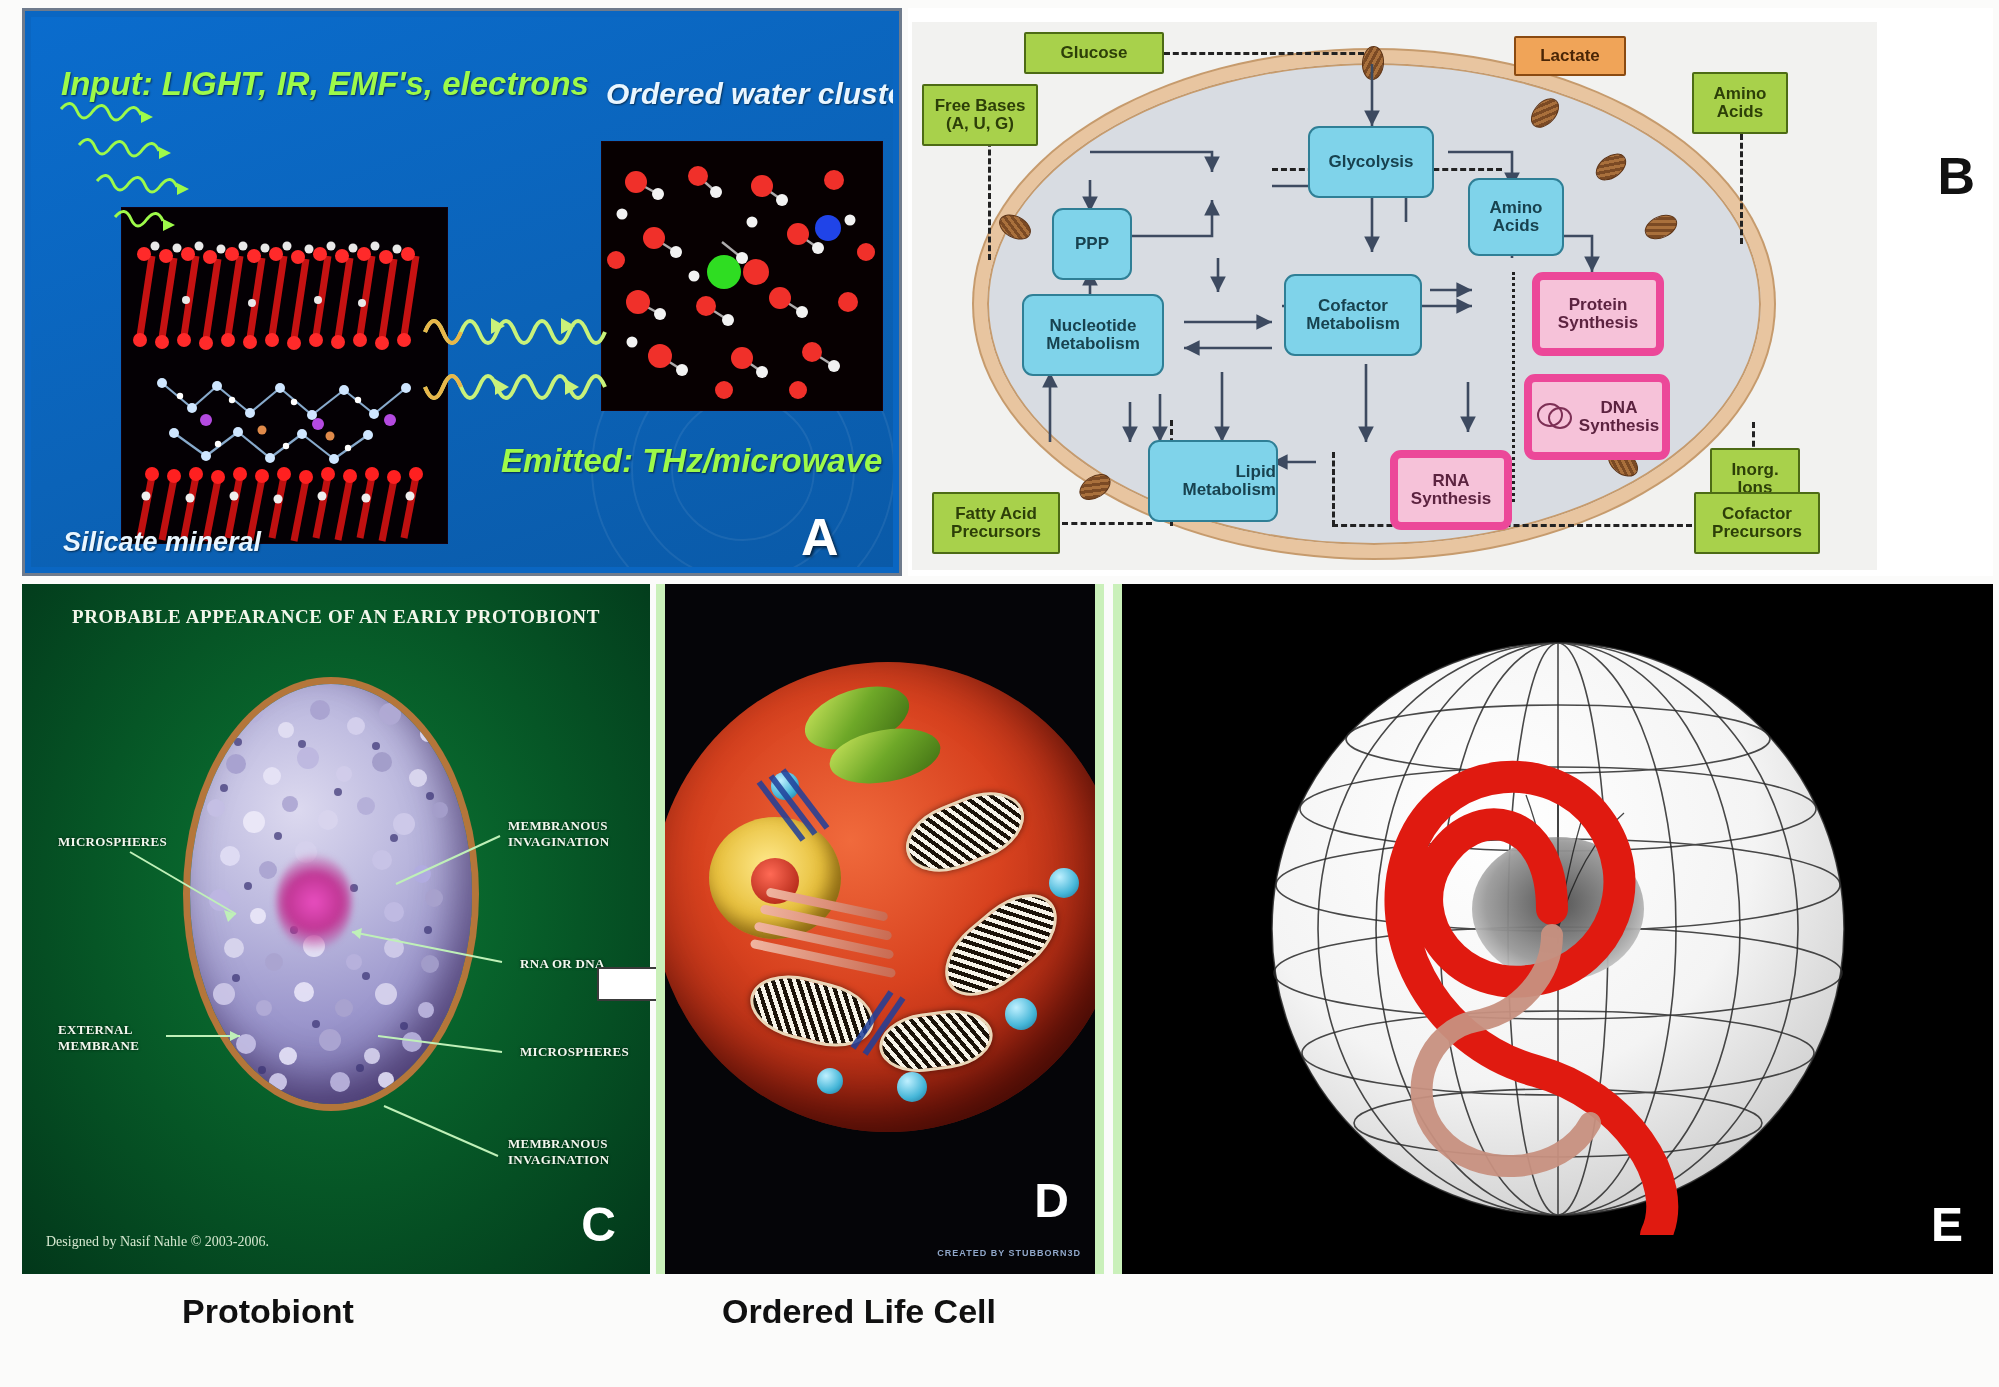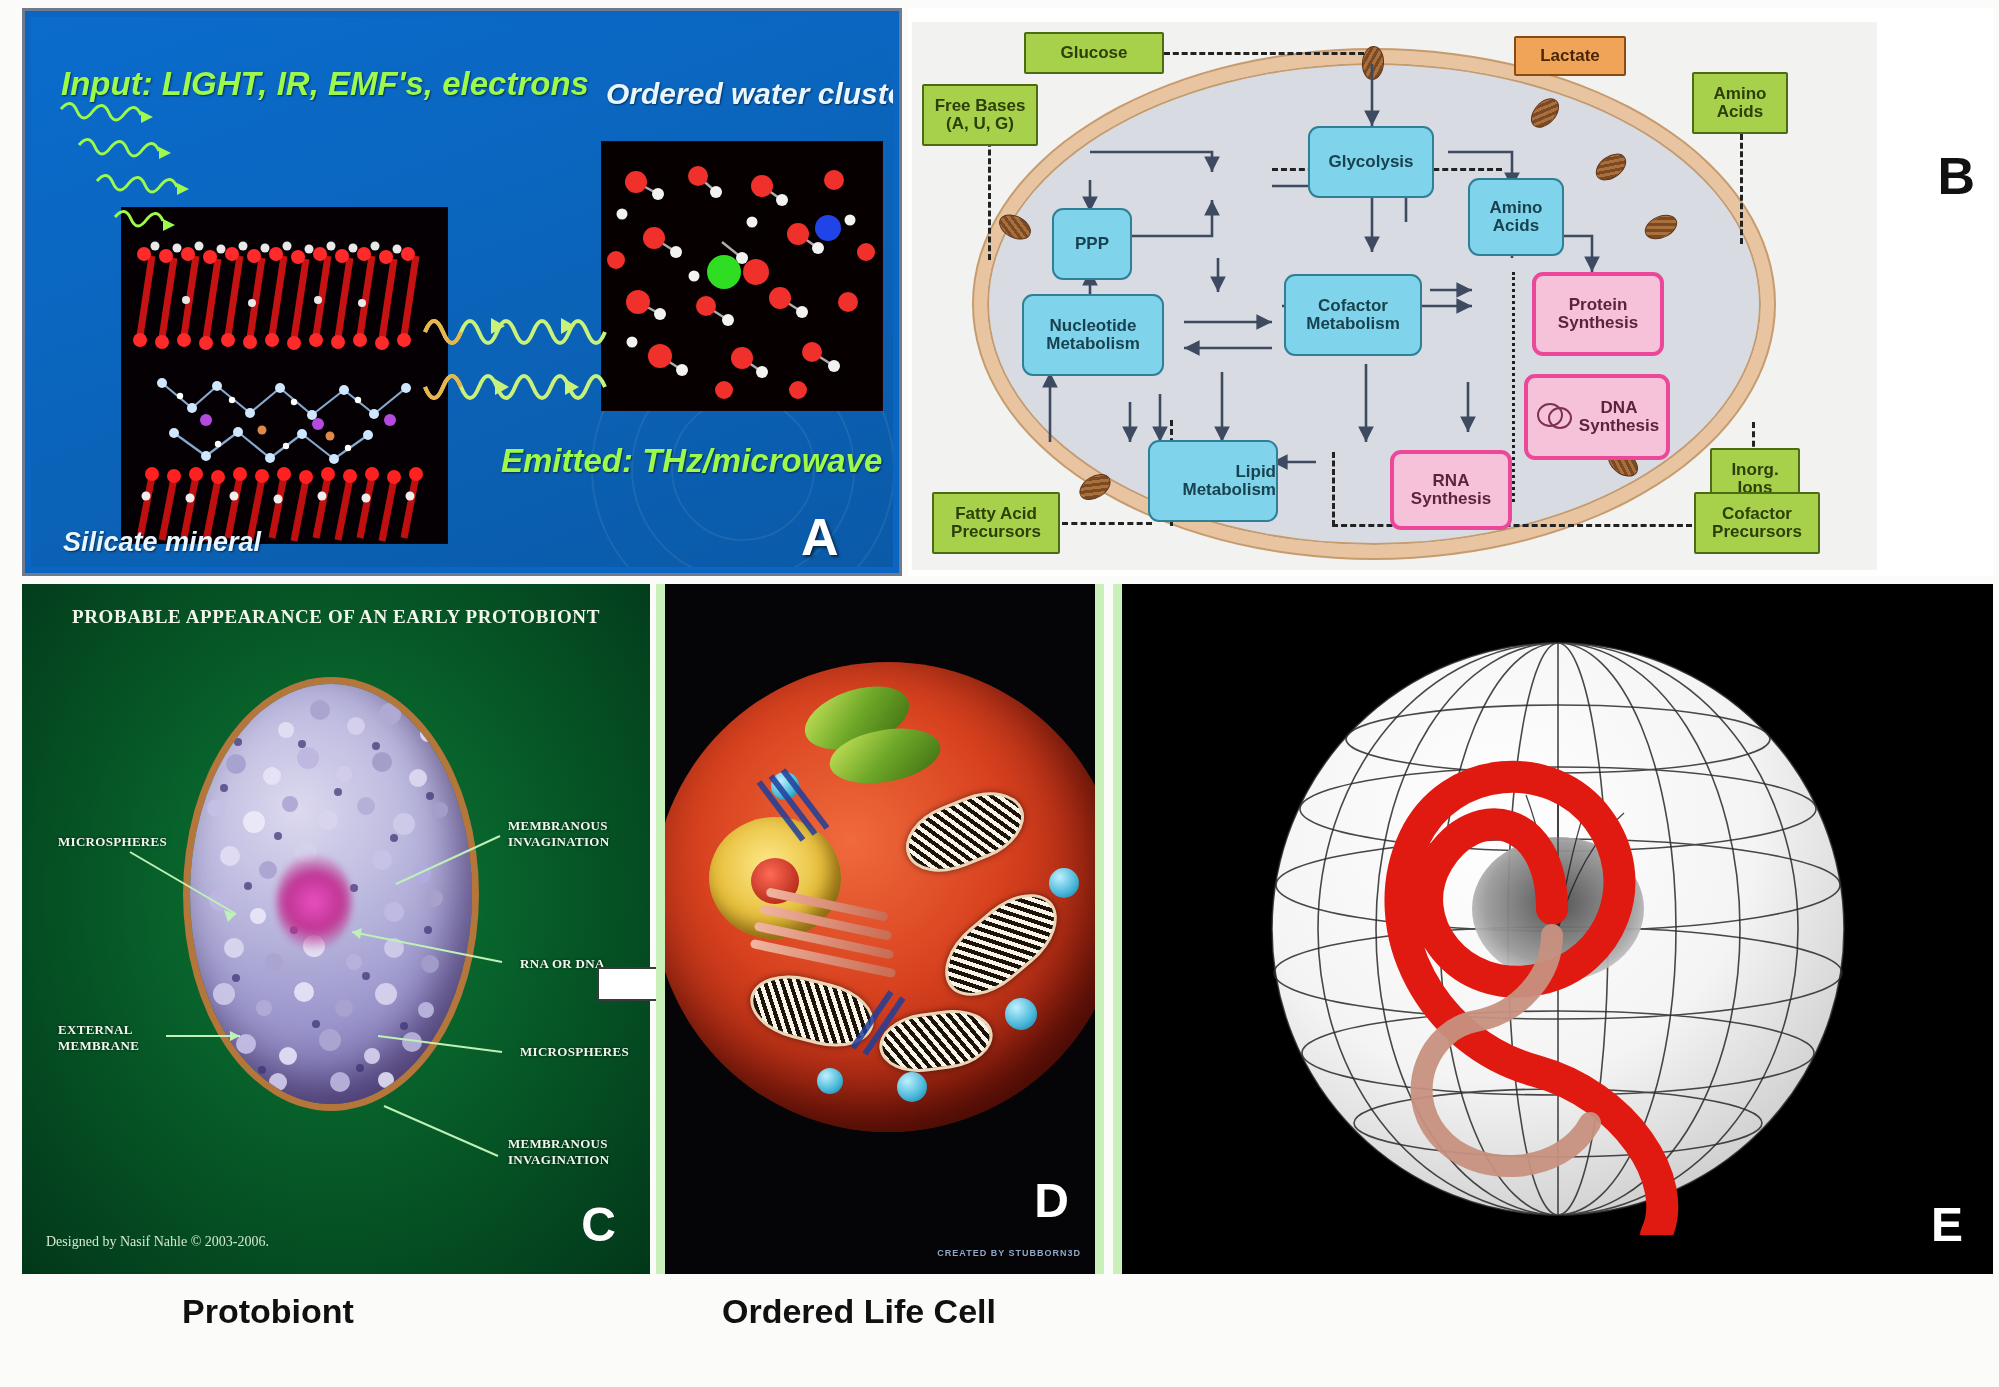--- a/index.html
+++ b/index.html
@@ -32,21 +32,21 @@
   
   #panelB{position:absolute;left:908px;top:8px;width:1085px;height:568px;background:#ffffff;overflow:hidden;}
   #b-letter{position:absolute;right:18px;top:138px;font-size:52px;font-weight:bold;color:#111;}
   #b-canvas{position:absolute;left:4px;top:14px;width:965px;height:548px;background:#f2f2f0;}
   #cellwall{position:absolute;left:62px;top:28px;width:800px;height:508px;border-radius:50%;
             border:13px solid #e8c5a0;box-sizing:border-box;background:#d8dce2;
             box-shadow:inset 0 0 0 2px #c69b6d,0 0 0 2px #c69b6d;}
   .bbox{position:absolute;border-radius:11px;display:flex;align-items:center;justify-content:center;
         text-align:center;line-height:1.08;box-sizing:border-box;}
   .bblue{background:#7fd3ea;border:2px solid #2f7f96;color:#18424f;font-size:17px;font-weight:bold;}
-  .bpink{background:#f6c2d9;border:4px solid #ec4899;color:#5c2340;font-size:17px;font-weight:bold;}
+  .bpink{background:#f6c2d9;border:8px solid #ec4899;color:#5c2340;font-size:17px;font-weight:bold;}
   .bgreen{background:#a8d14b;border:2px solid #4d6b15;color:#2d3f08;font-size:17px;font-weight:bold;border-radius:2px;}
   .borange{background:#f0a458;border:2px solid #8a4a11;color:#4a2606;font-size:17px;font-weight:bold;border-radius:2px;}
   .pore{position:absolute;width:20px;height:32px;border-radius:50%;background:
          repeating-linear-gradient(115deg,#7b4a24 0 3px,#a9703c 3px 6px);border:1px solid #5c3316;}
   .dash{position:absolute;border-top:3px dashed #222;}
   .vdash{position:absolute;border-left:3px dashed #222;}
   .dotv{position:absolute;border-left:3px dotted #222;}
 
   
   #panelC{position:absolute;left:22px;top:584px;width:628px;height:690px;

